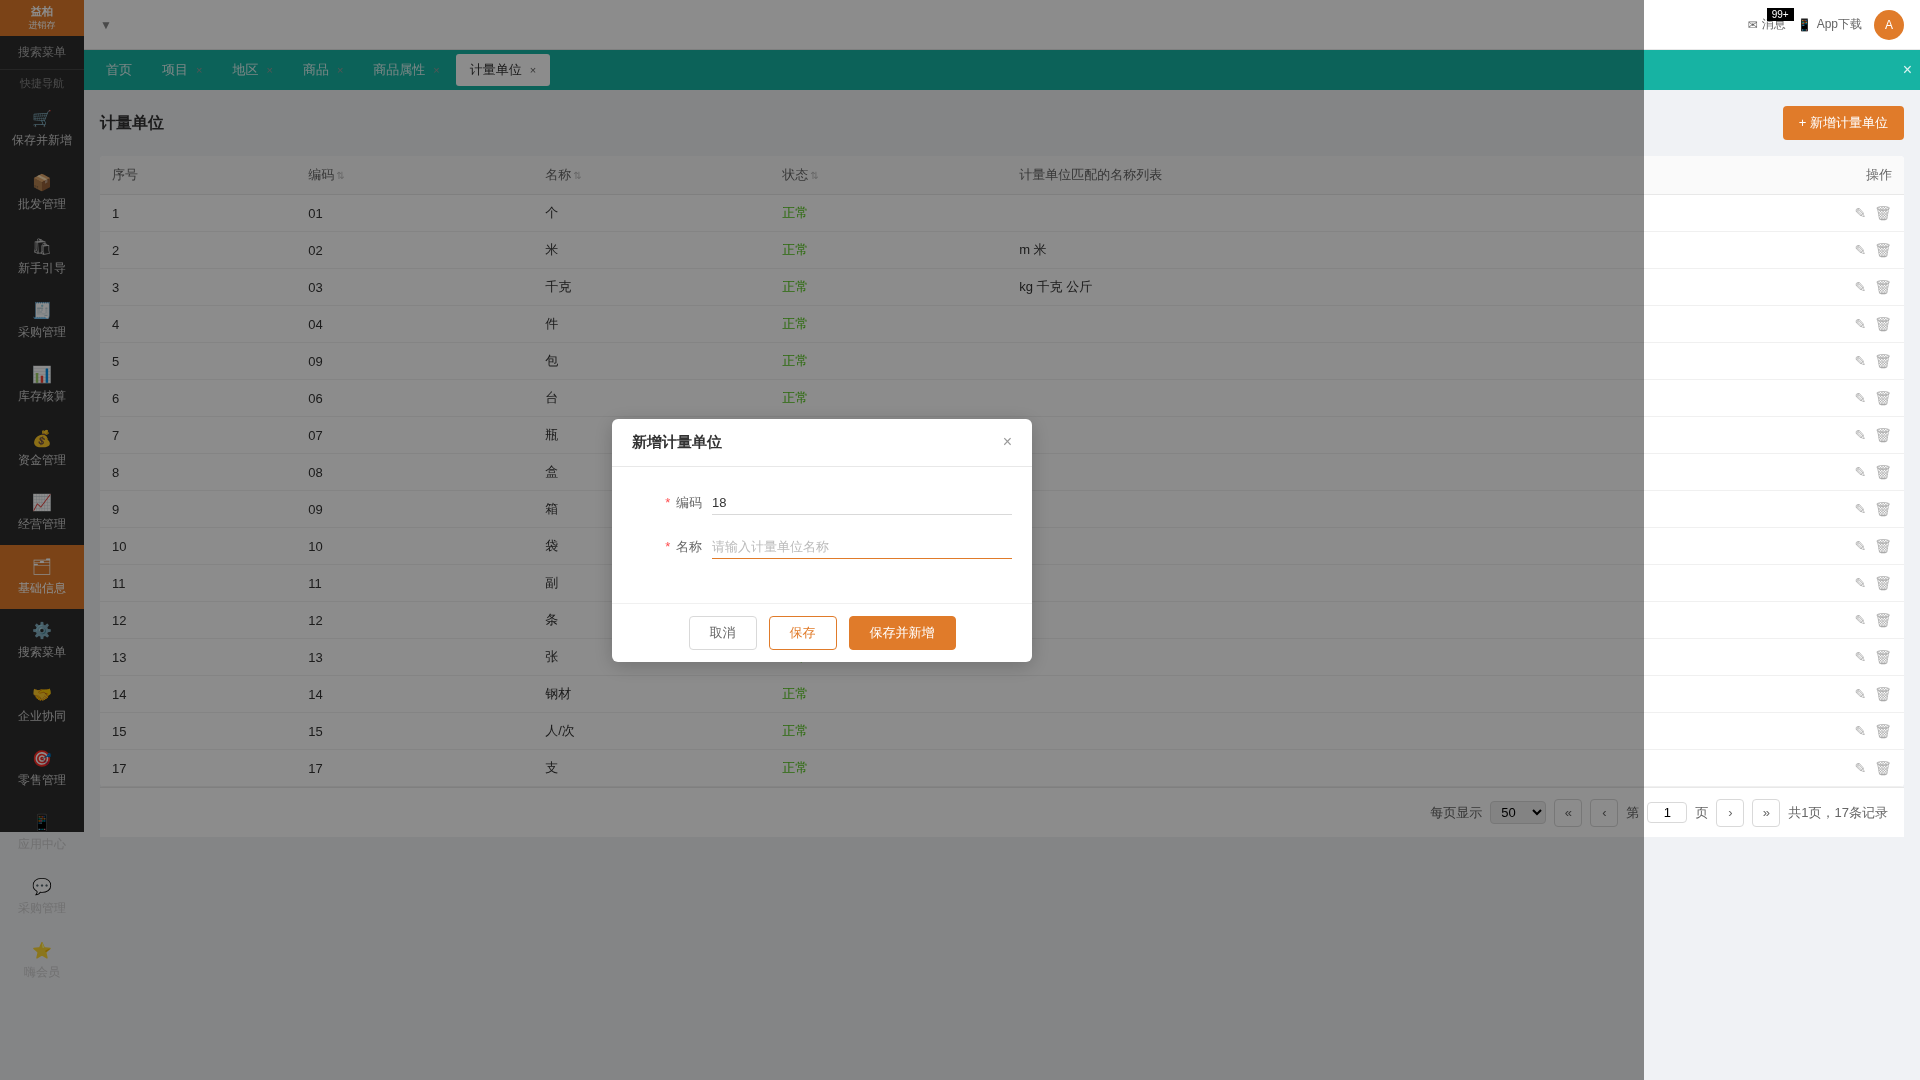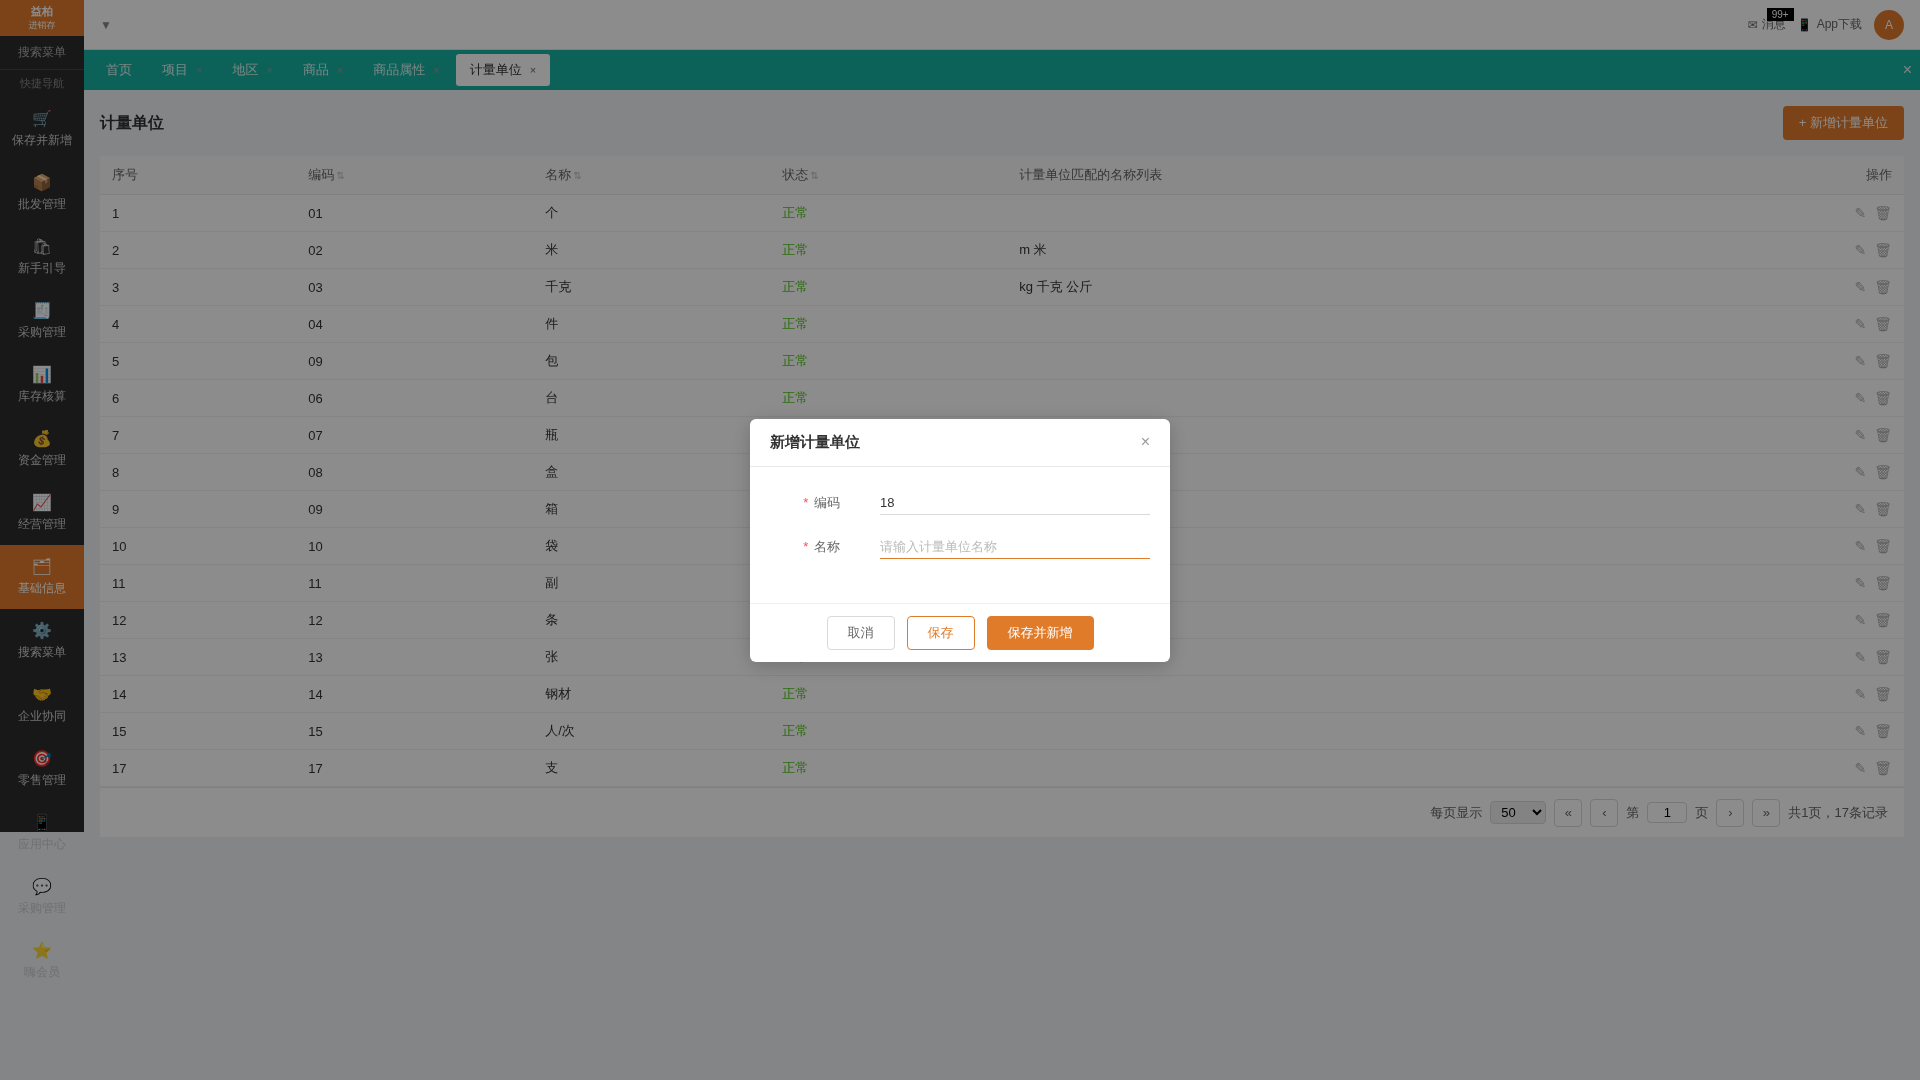--- a/index.html
+++ b/index.html
@@ -50,32 +50,32 @@
     .action-icons { display: flex; gap: 8px; }
     .action-icon { color: #aaa; cursor: pointer; font-size: 14px; }
 
     
     .pagination { height: 50px; background: white; display: flex; align-items: center; justify-content: flex-end; padding: 0 16px; border-top: 1px solid #e8e8e8; gap: 8px; font-size: 13px; color: #666; flex-shrink: 0; }
     .pagination-select { border: 1px solid #d9d9d9; border-radius: 4px; padding: 2px 6px; font-size: 13px; }
     .pagination-btn { width: 28px; height: 28px; border: 1px solid #d9d9d9; border-radius: 4px; display: flex; align-items: center; justify-content: center; cursor: pointer; background: white; }
     .pagination-input { width: 40px; border: 1px solid #d9d9d9; border-radius: 4px; padding: 2px 6px; text-align: center; font-size: 13px; }
 
     
-    .overlay { position: fixed; top: 0; left: 0; width: 1920px; height: 1080px; background: rgba(0,0,0,0.45); z-index: 100; display: flex; align-items: center; justify-content: center; }
+    .overlay { position: fixed; top: 0; left: 0; width: 1644px; height: 1080px; background: rgba(0,0,0,0.45); z-index: 100; display: flex; align-items: center; justify-content: center; }
 
     
     .modal { background: white; border-radius: 6px; width: 420px; box-shadow: 0 4px 20px rgba(0,0,0,0.2); }
     .modal-header { padding: 14px 20px; border-bottom: 1px solid #e8e8e8; display: flex; align-items: center; justify-content: space-between; }
     .modal-title { font-size: 15px; font-weight: bold; color: #333; }
     .modal-close { color: #999; cursor: pointer; font-size: 16px; }
     .modal-body { padding: 24px 20px; }
     .form-row { display: flex; align-items: center; margin-bottom: 20px; }
     .form-label { width: 70px; text-align: right; margin-right: 10px; color: #666; font-size: 13px; flex-shrink: 0; }
     .form-label .required { color: #ff4d4f; margin-right: 2px; }
-    .form-input { flex: 1; border: none; border-bottom: 1px solid #d9d9d9; padding: 4px 0; font-size: 13px; color: #333; outline: none; margin-left: 30px; }
+    .form-input { flex: 1; border: none; border-bottom: 1px solid #d9d9d9; padding: 4px 0; font-size: 13px; color: #333; outline: none; }
     .form-input.focused { border-bottom-color: #e07b2a; }
     .form-input::placeholder { color: #bbb; }
     .modal-footer { padding: 12px 20px; border-top: 1px solid #f0f0f0; display: flex; align-items: center; justify-content: center; gap: 12px; }
     .btn-cancel { background: white; border: 1px solid #d9d9d9; color: #666; padding: 7px 20px; border-radius: 4px; cursor: pointer; font-size: 13px; }
     .btn-save { background: white; border: 1px solid #e07b2a; color: #e07b2a; padding: 7px 20px; border-radius: 4px; cursor: pointer; font-size: 13px; }
     .btn-save-new { background: #e07b2a; border: 1px solid #e07b2a; color: white; padding: 7px 20px; border-radius: 4px; cursor: pointer; font-size: 13px; }
 
     .sort-icon { color: #bbb; font-size: 10px; margin-left: 2px; }
   </style>
 </head>

